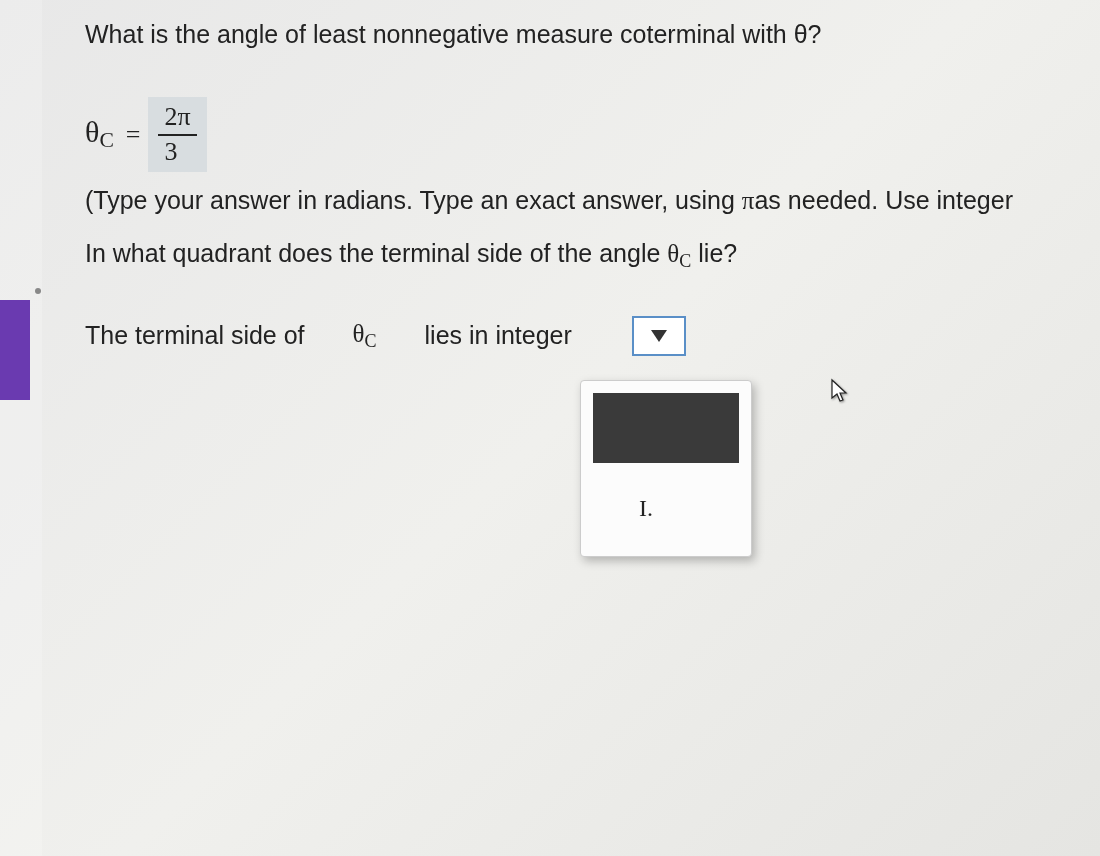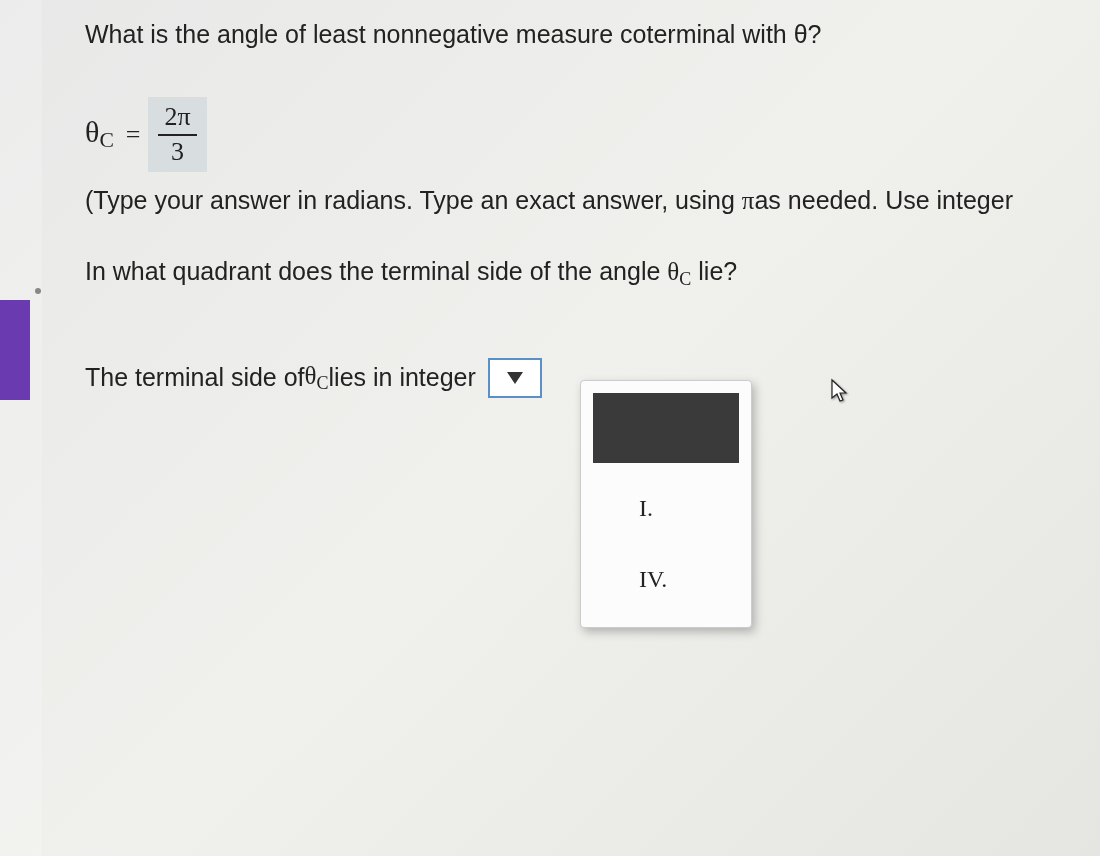--- a/index.html
+++ b/index.html
@@ -24,40 +24,40 @@
     }
     .theta-c {
       font-family: 'Times New Roman', serif;
       font-size: 30px;
       margin-right: 4px;
     }
     .eq { font-family: 'Times New Roman', serif; margin: 0 8px; font-size: 26px; }
     .frac {
       display: inline-flex;
       flex-direction: column;
-      align-items: center;
       background: #d8dde0;
       padding: 4px 10px;
       font-family: 'Times New Roman', serif;
       font-size: 26px;
       line-height: 1.1;
     }
     .frac .num { border-bottom: 2px solid #222; padding: 2px 6px; }
     .frac .den { padding: 2px 6px; }
     .hint {
       font-size: 25px;
-      margin-bottom: 42px;
+      margin-bottom: 24px;
       white-space: nowrap;
     }
     .pi { font-family: 'Times New Roman', serif; }
-    .q2 { font-size: 25px; margin-bottom: 68px; }
+    .q2 { font-size: 25px; margin-bottom: 44px; }
     .answerline {
       font-size: 25px;
       display: flex;
       align-items: center;
+      gap: 48px;
     }
     .dropdown-btn {
       width: 54px;
       height: 40px;
       border: 2px solid #5a8fc7;
       background: #fff;
       margin-left: 12px;
       display: flex;
       align-items: center;
       justify-content: center;
@@ -156,20 +156,19 @@
       <span> lies in integer</span>
     <div class="dropdown-btn">
       <div class="tri"></div>
     </div>
   </div>
 </div>
 
 <div class="dropdown-menu">
   <div class="dd-selected"></div>
   <div class="dd-opt">I.</div>
-  <div class="dd-opt">IV.</div>
 </div>
 
 <div class="cursor">
   <svg width="20" height="26" viewBox="0 0 20 26">
     <path d="M2 2 L2 20 L7 16 L10 23 L13 22 L10 15 L16 15 Z" fill="#fff" stroke="#222" stroke-width="1.2"></path>
   </svg>
 </div>
 
 </body></html>

